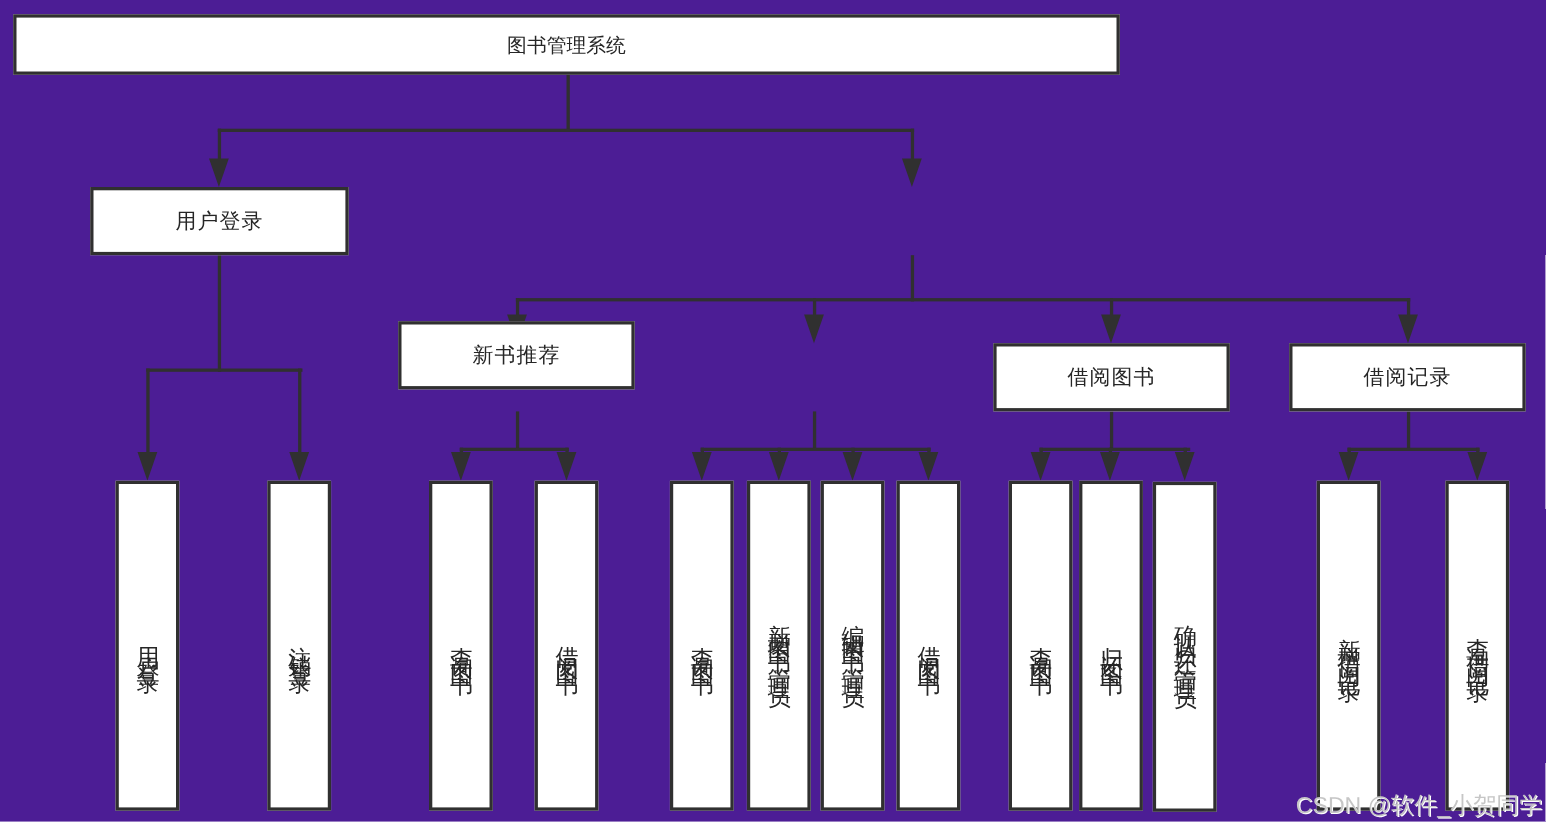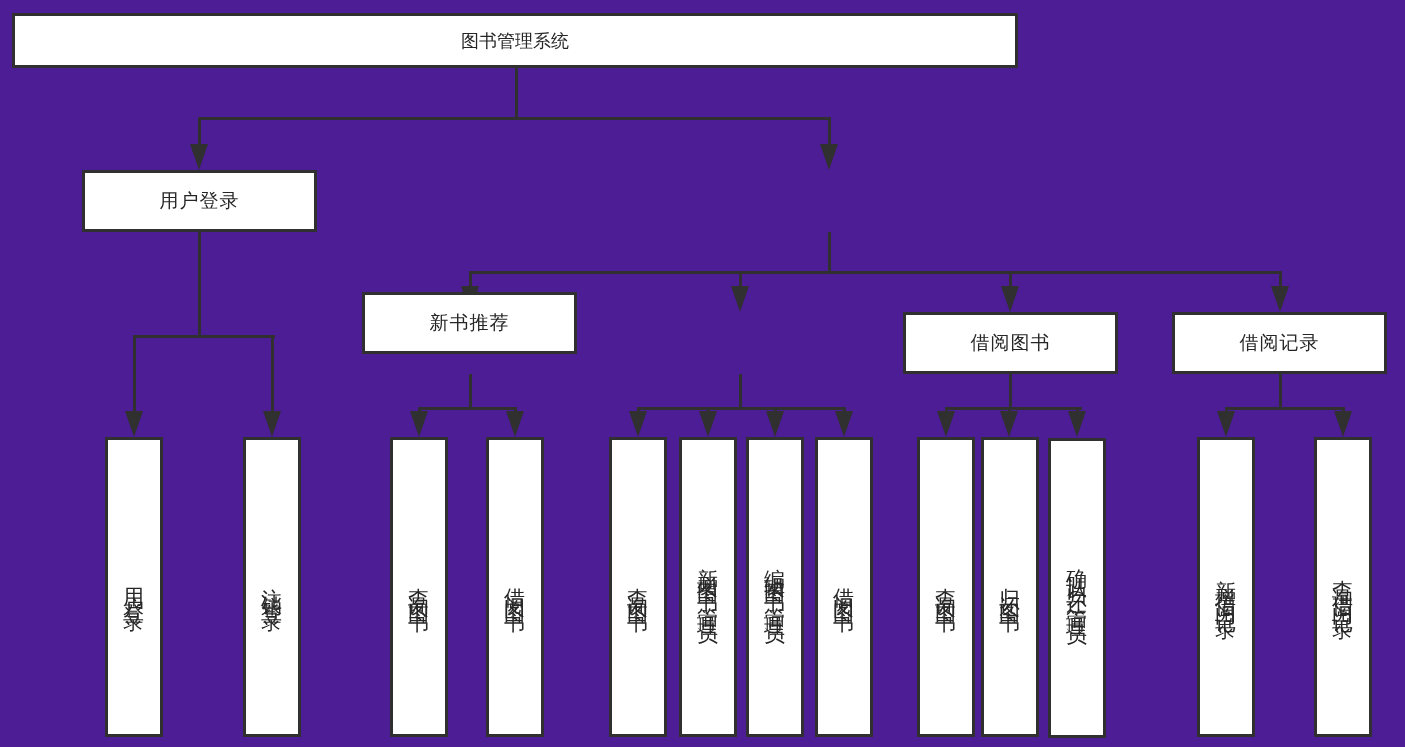--- a/index.html
+++ b/index.html
@@ -163,13 +163,14 @@
     <span class="vtext">确认归还（管理员）</span>
   </div>
 
   <div class="box" style="left:1197px;top:437px;width:58px;height:300px;">
     <span class="vtext">新增借阅记录</span>
   </div>
   <div class="box" style="left:1314px;top:437px;width:58px;height:300px;">
     <span class="vtext">查询借阅记录</span>
   </div>
 
+  <div id="watermark">CSDN @软件_小贺同学</div>
 </div>
 
 </body></html>

